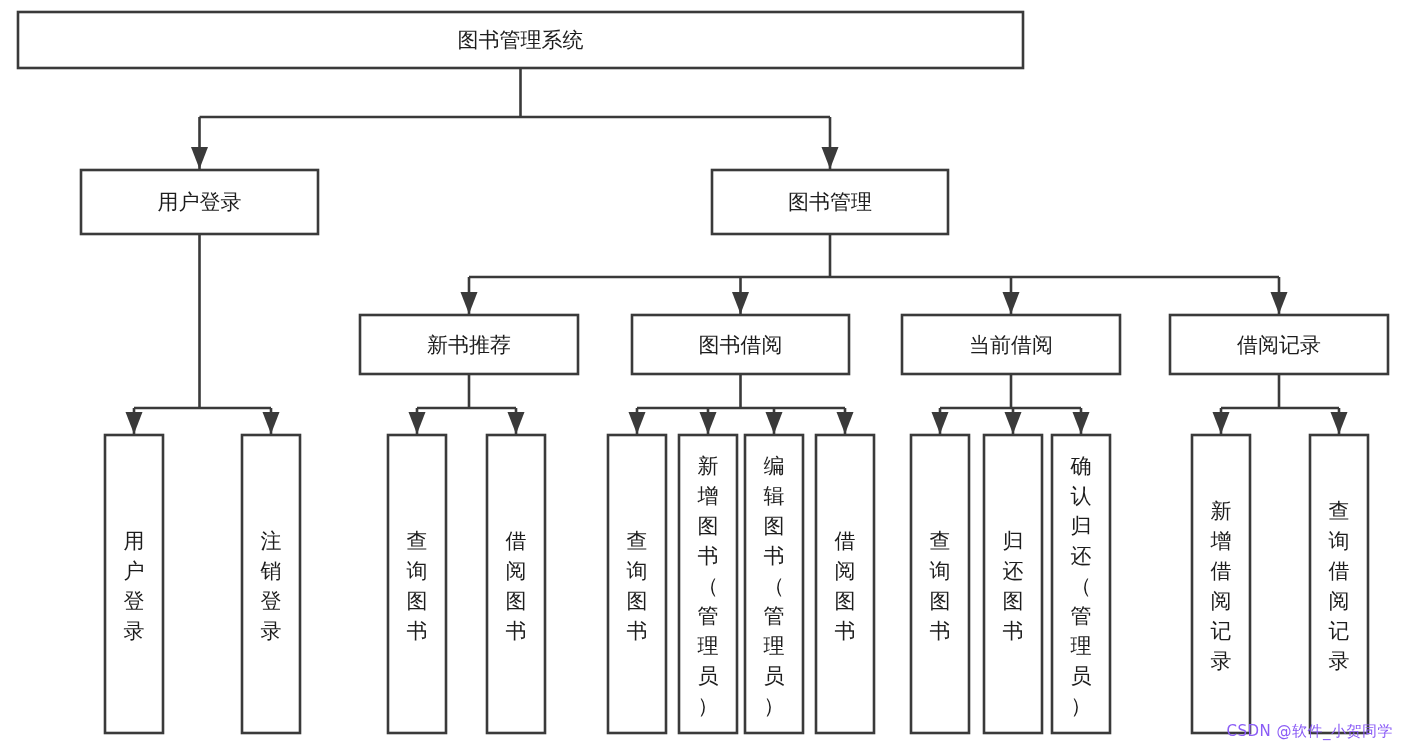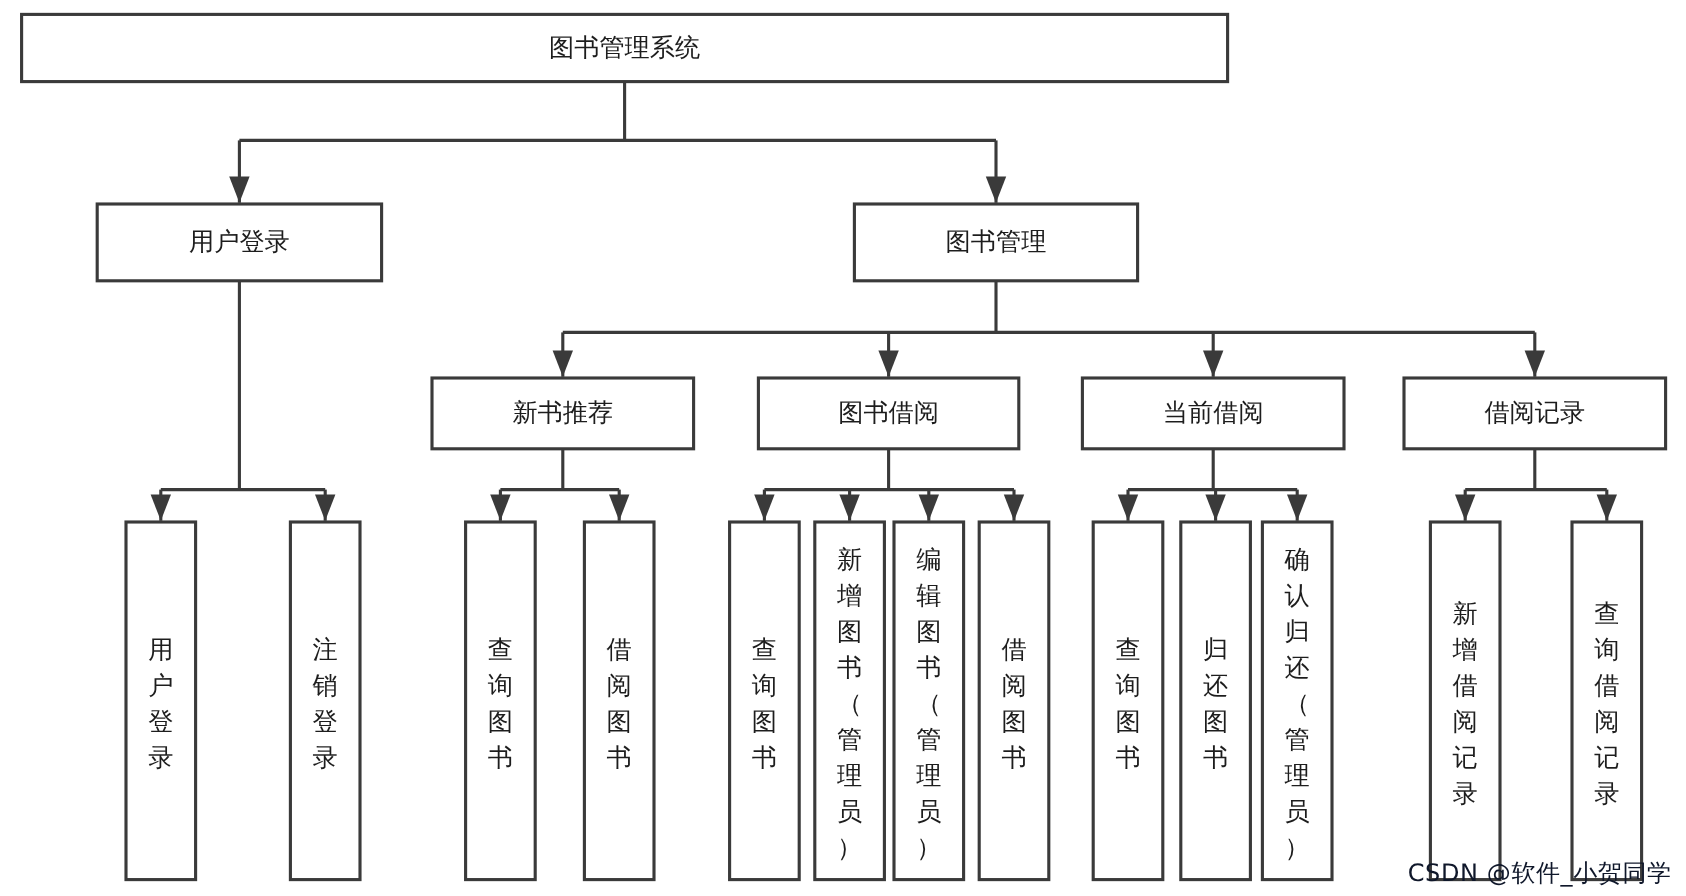--- a/index.html
+++ b/index.html
@@ -53,22 +53,22 @@
     fill: #1d1d1d;
     font-family: "DejaVu Sans", "Liberation Sans", sans-serif;
     font-size: 21px;
     text-anchor: middle;
   }
   .watermark {
     position: absolute;
     right: 12px;
     bottom: 6px;
     font-family: "DejaVu Sans", "Liberation Sans", sans-serif;
-    font-size: 20px;
-    color: #0f172a;
+    font-size: 15px;
+    color: #8b5cf6;
     letter-spacing: 0.5px;
     white-space: nowrap;
     user-select: none;
   }
 </style>
 </head>
 <body>
 
 <div id="diagram-root">
   <svg id="tree-svg" viewBox="0 0 1405 747">

